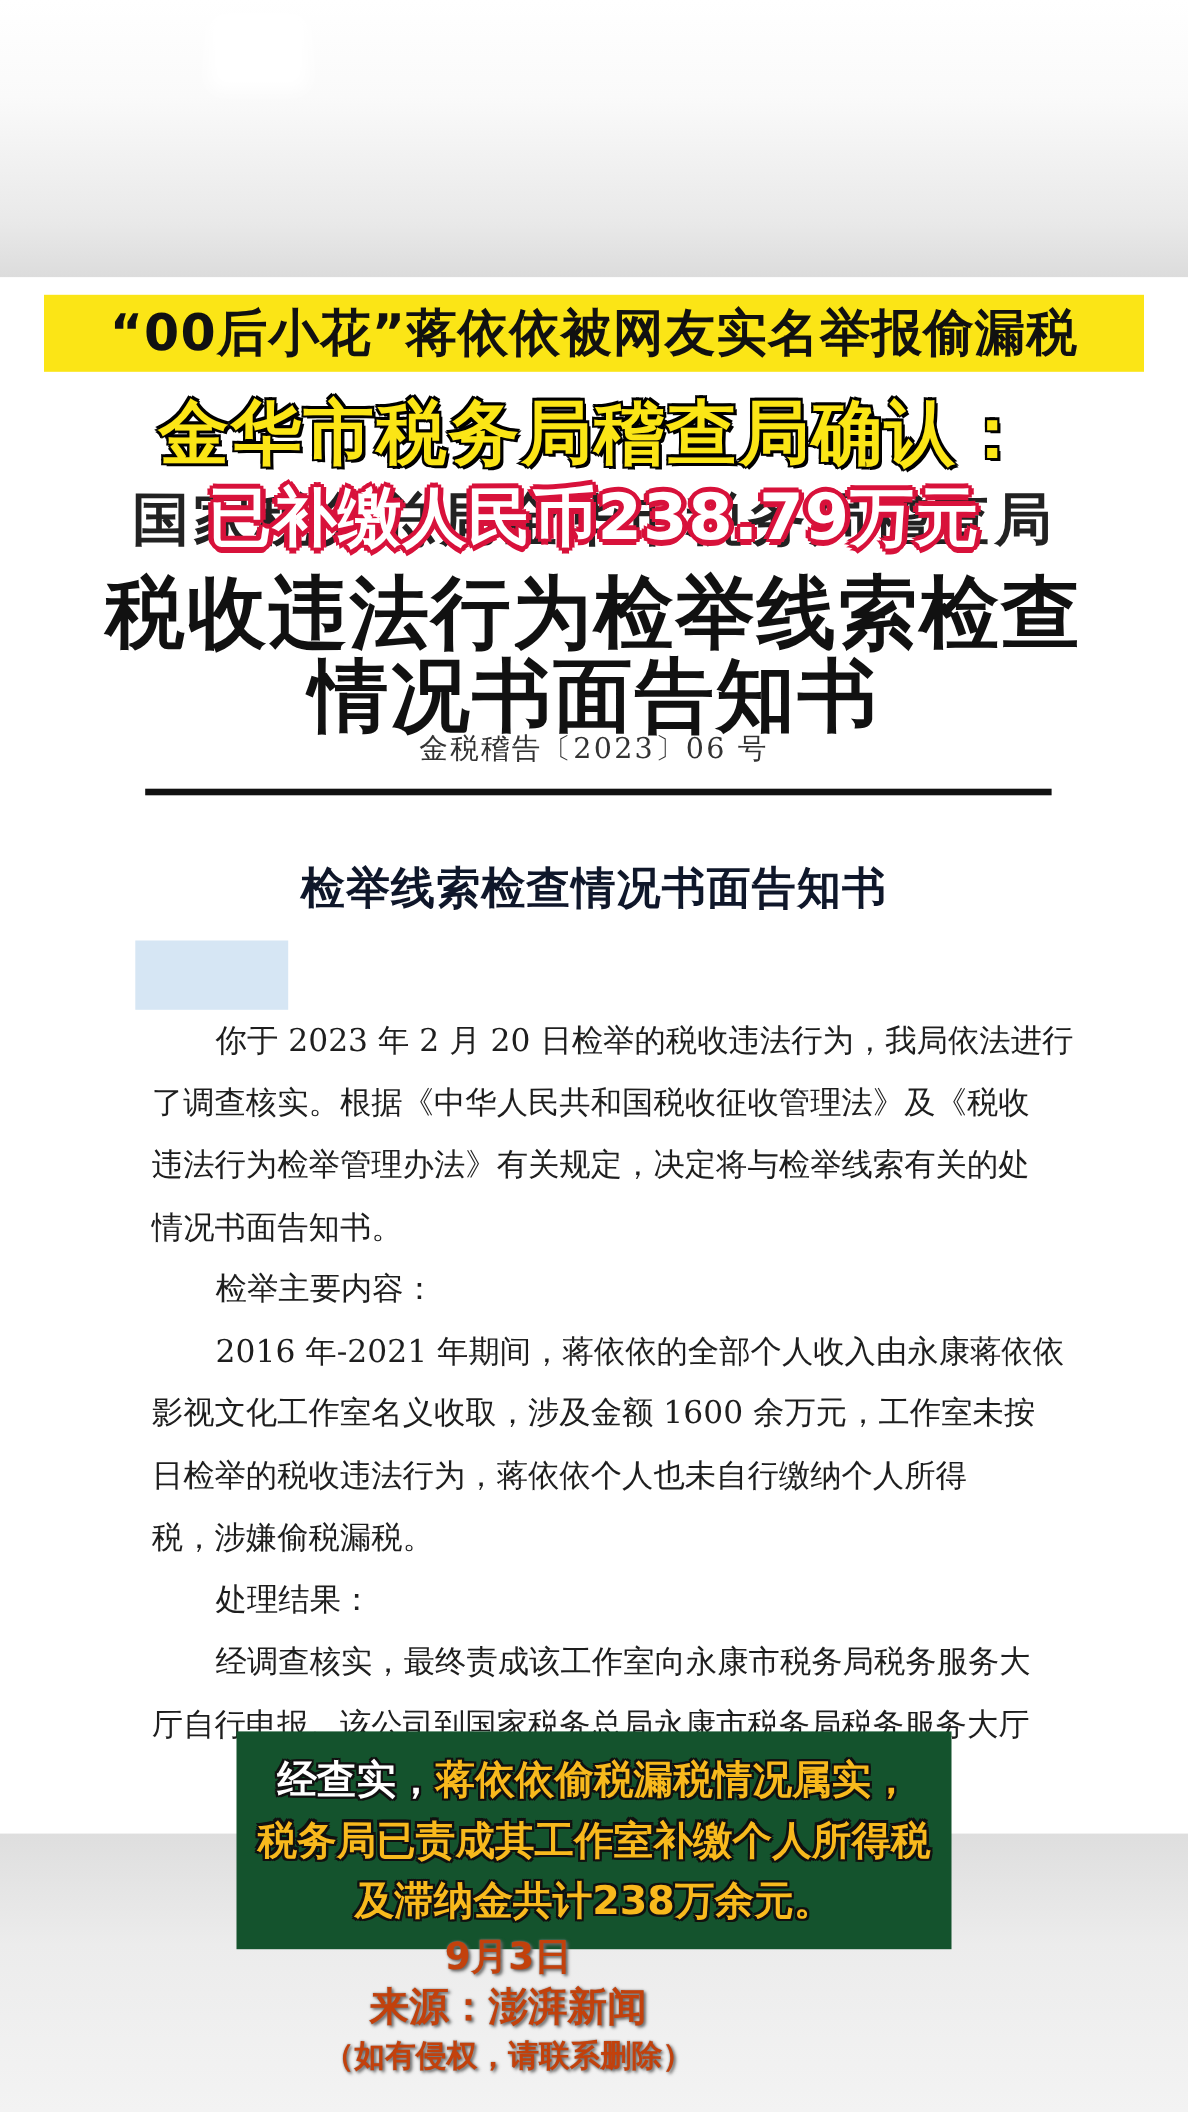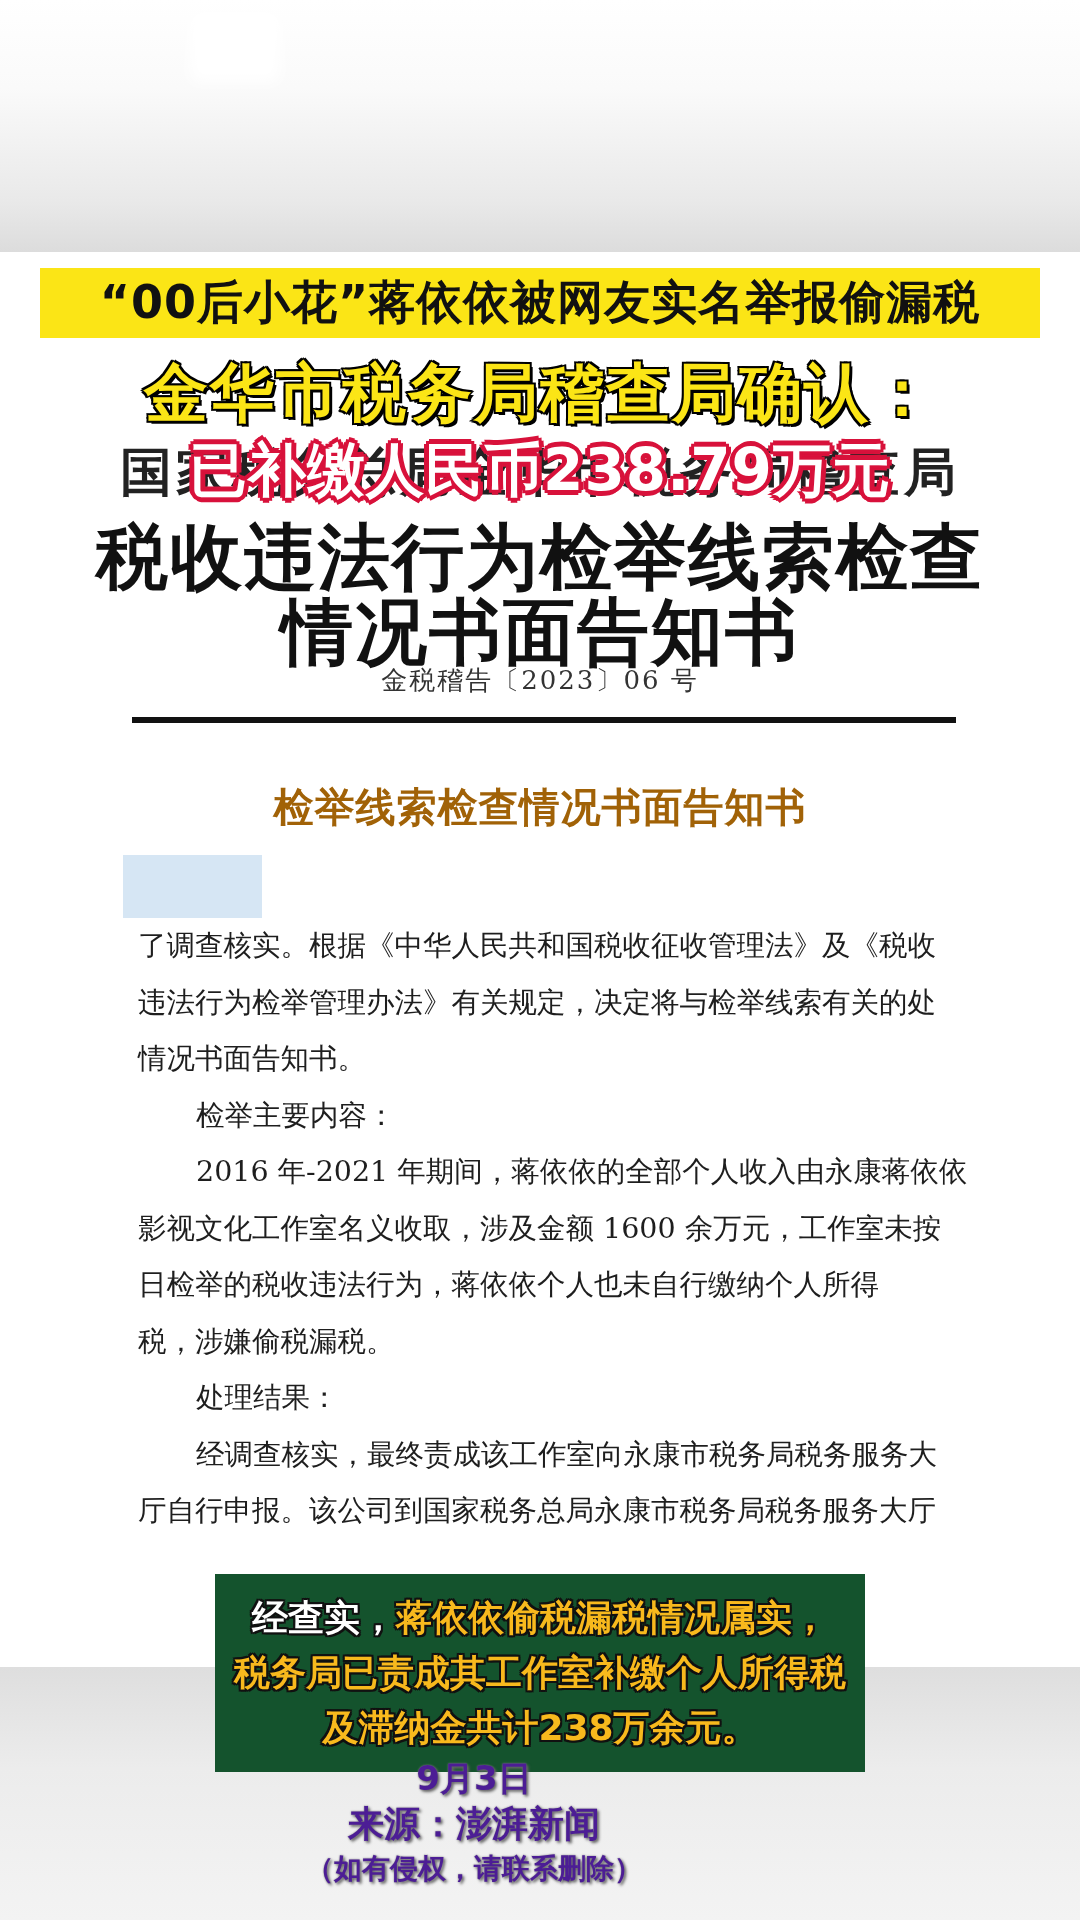--- a/index.html
+++ b/index.html
@@ -80,21 +80,21 @@
       font-family: "DejaVu Serif", serif;
       font-size: 26px; color: #333; letter-spacing: 2px;
     }
     .divider {
       position: absolute; left: 132px; top: 717px; width: 824px; height: 6px;
       background: #111;
     }
     .notice-heading {
       position: absolute; left: 0; top: 780px; width: 1080px; text-align: center;
       font-family: "DejaVu Serif", serif;
-      font-weight: bold; font-size: 40px; color: #a16207; letter-spacing: 1px;
+      font-weight: bold; font-size: 40px; color: #0f172a; letter-spacing: 1px;
     }
     .redaction {
       position: absolute; left: 123px; top: 855px; width: 139px; height: 63px;
       background: #d6e6f4;
     }
 
     .body-text {
       position: absolute; left: 138px; top: 918px; width: 812px;
       font-family: "DejaVu Serif", serif;
       font-size: 28.5px; color: #1e1e1e; line-height: 56.5px;
@@ -113,22 +113,22 @@
       font-weight: bold; font-size: 36px; letter-spacing: 0px;
       text-shadow: 2px 0 0 #111, -2px 0 0 #111, 0 2px 0 #111, 0 -2px 0 #111,
                    2px 2px 0 #111, -2px -2px 0 #111, 2px -2px 0 #111, -2px 2px 0 #111;
       white-space: nowrap;
     }
     .subtitle-box .white { color: #ffffff; }
     .subtitle-box .orange { color: #f8b91d; }
 
     
     .footer-line {
-      position: absolute; left: 12px; width: 924px; text-align: center;
-      font-weight: bold; color: #4c1d95;
+      position: absolute; left: 0; width: 924px; text-align: center;
+      font-weight: bold; color: #c2410c;
       text-shadow: 2px 2px 3px #666, 0 0 2px #888;
     }
     .footer-date { top: 1756px; font-size: 34px; }
     .footer-source { top: 1800px; font-size: 36px; }
     .footer-note { top: 1850px; font-size: 28px; font-weight: bold; font-family: Liberation Serif, serif; }
   </style>
 </head>
 <body>
 
 <div class="top-backdrop">
@@ -154,20 +154,21 @@
 
 <div class="doc-number">金税稽告〔2023〕06 号</div>
 
 <div class="divider"></div>
 
 <div class="notice-heading">检举线索检查情况书面告知书</div>
 
 <div class="redaction"></div>
 
 <div class="body-text">
+  <p class="indent">你于 2023 年 2 月 20 日检举的税收违法行为，我局依法进行</p>
   <p>了调查核实。根据《中华人民共和国税收征收管理法》及《税收</p>
   <p>违法行为检举管理办法》有关规定，决定将与检举线索有关的处</p>
   <p>情况书面告知书。</p>
   <p class="indent">检举主要内容：</p>
   <p class="indent">2016 年-2021 年期间，蒋依依的全部个人收入由永康蒋依依</p>
   <p>影视文化工作室名义收取，涉及金额 1600 余万元，工作室未按</p>
   <p>日检举的税收违法行为，蒋依依个人也未自行缴纳个人所得</p>
   <p>税，涉嫌偷税漏税。</p>
   <p class="indent">处理结果：</p>
   <p class="indent">经调查核实，最终责成该工作室向永康市税务局税务服务大</p>

